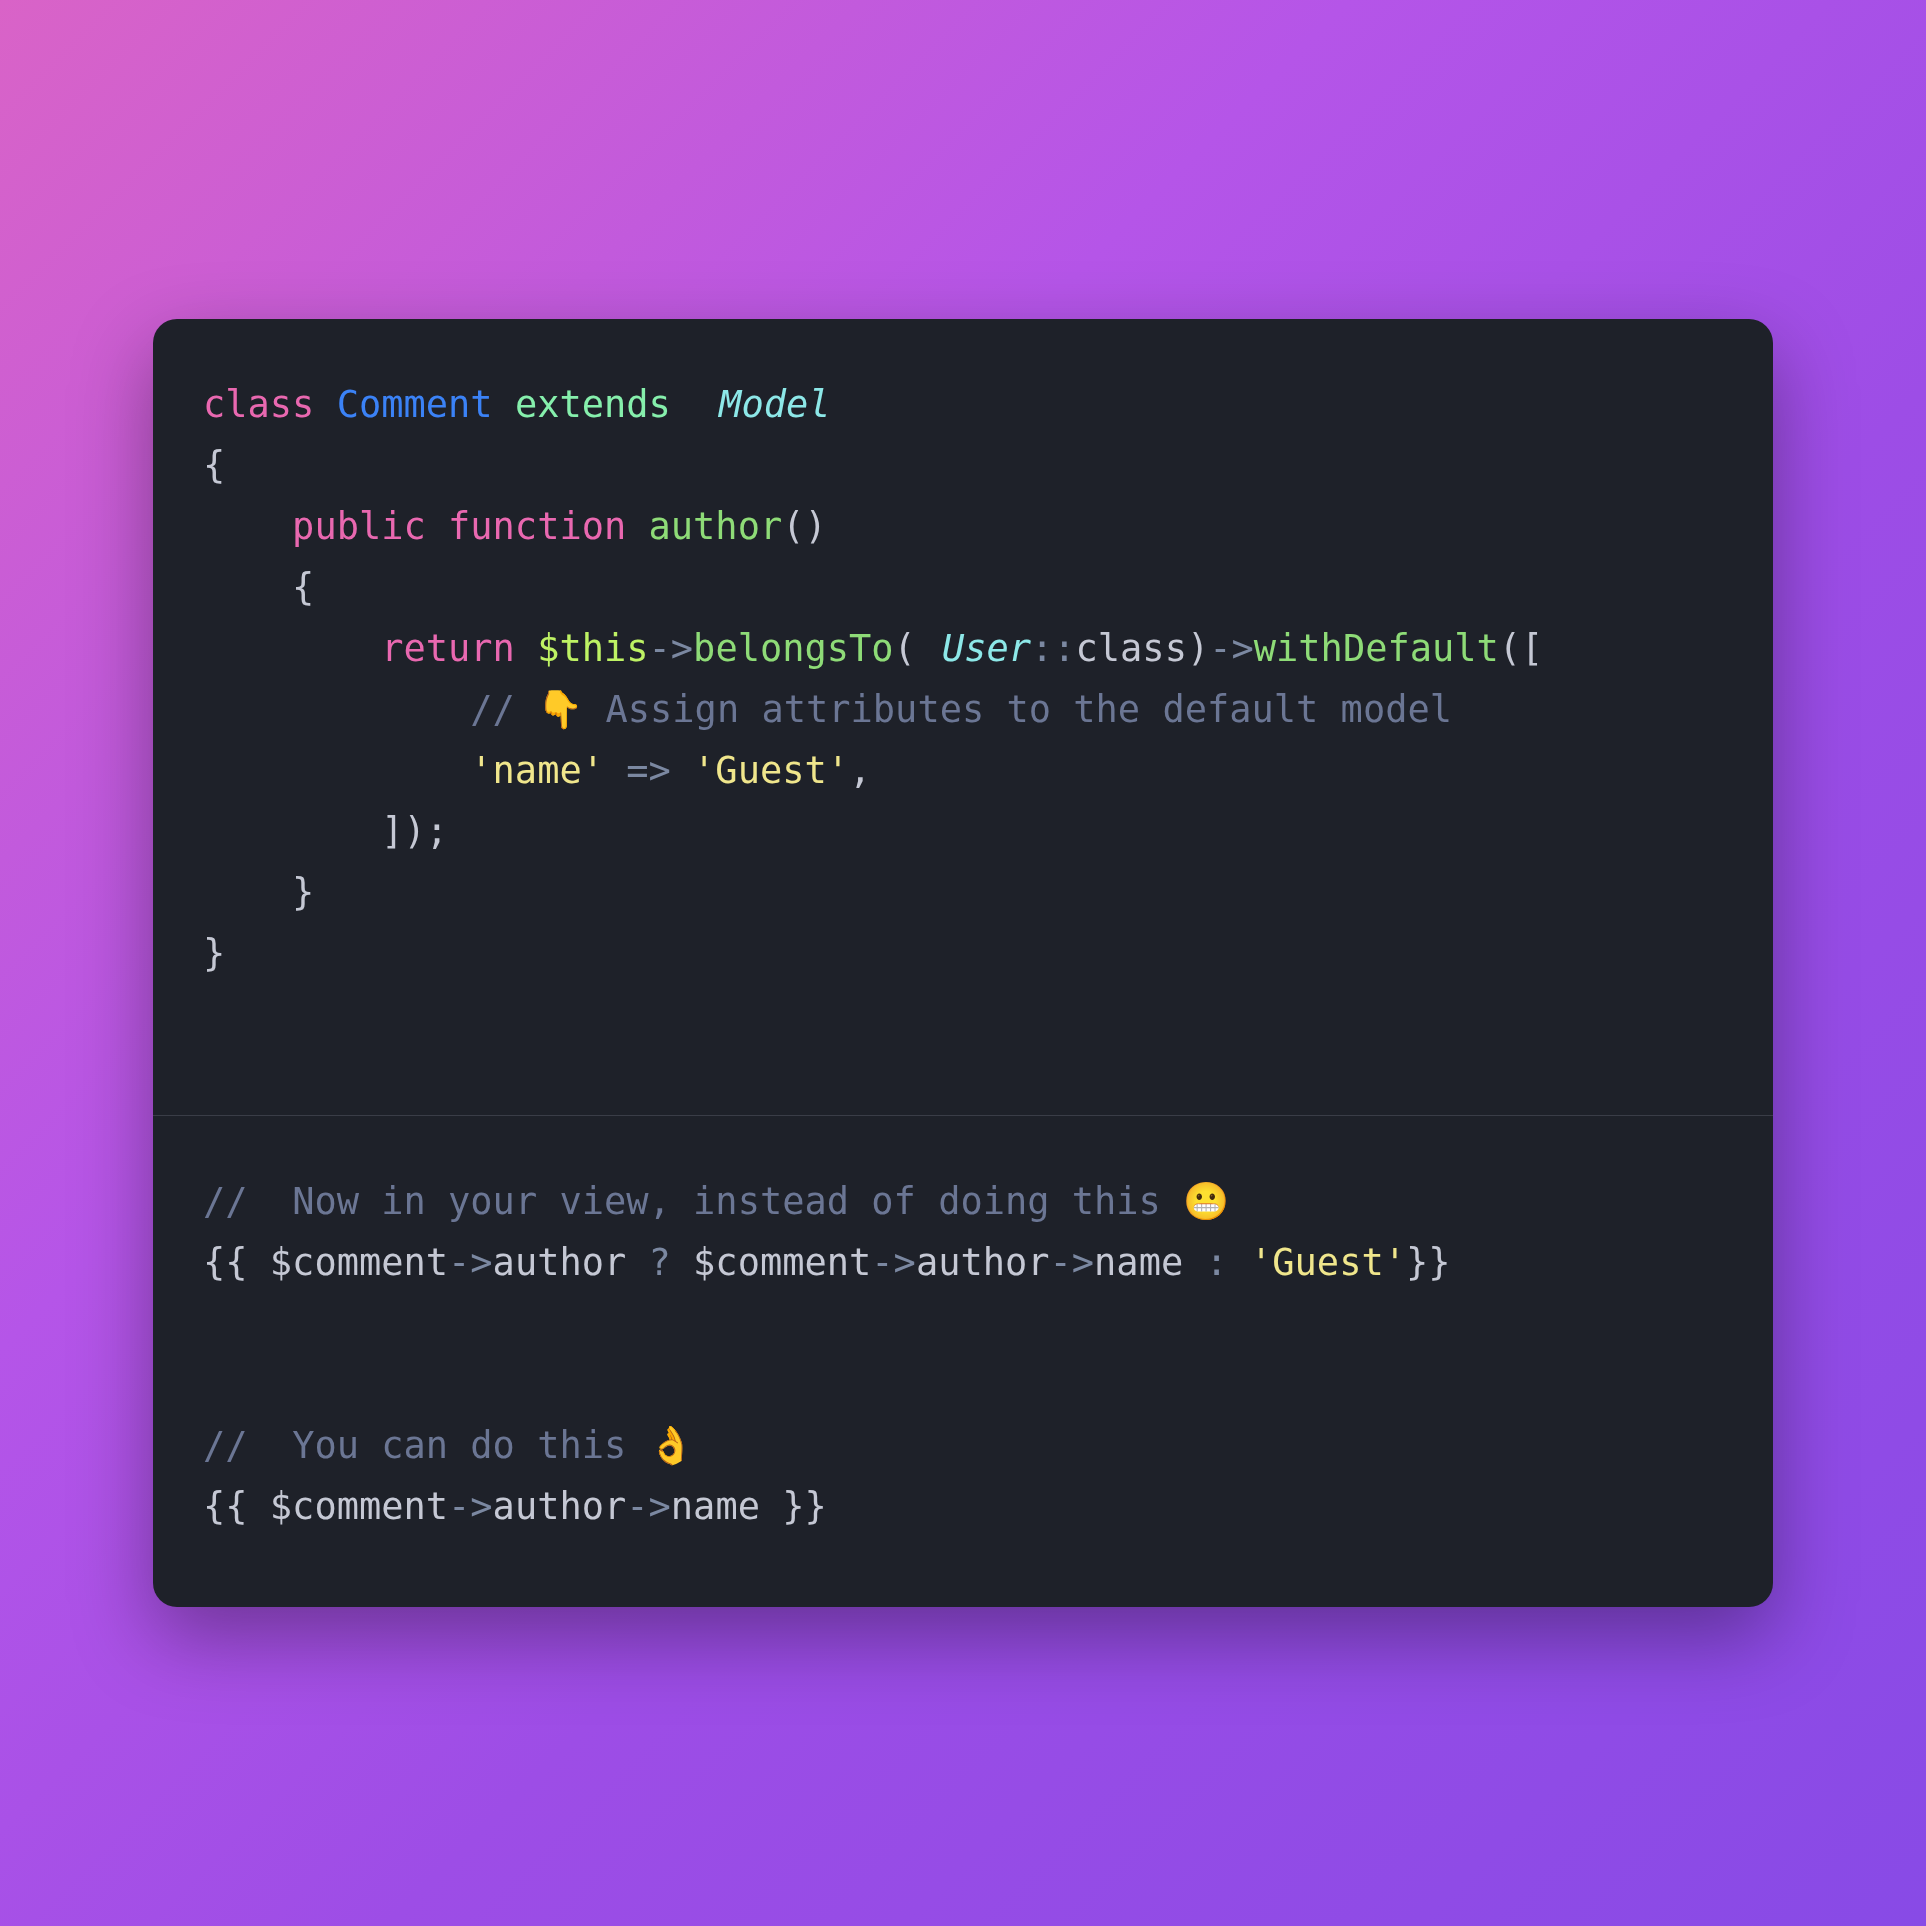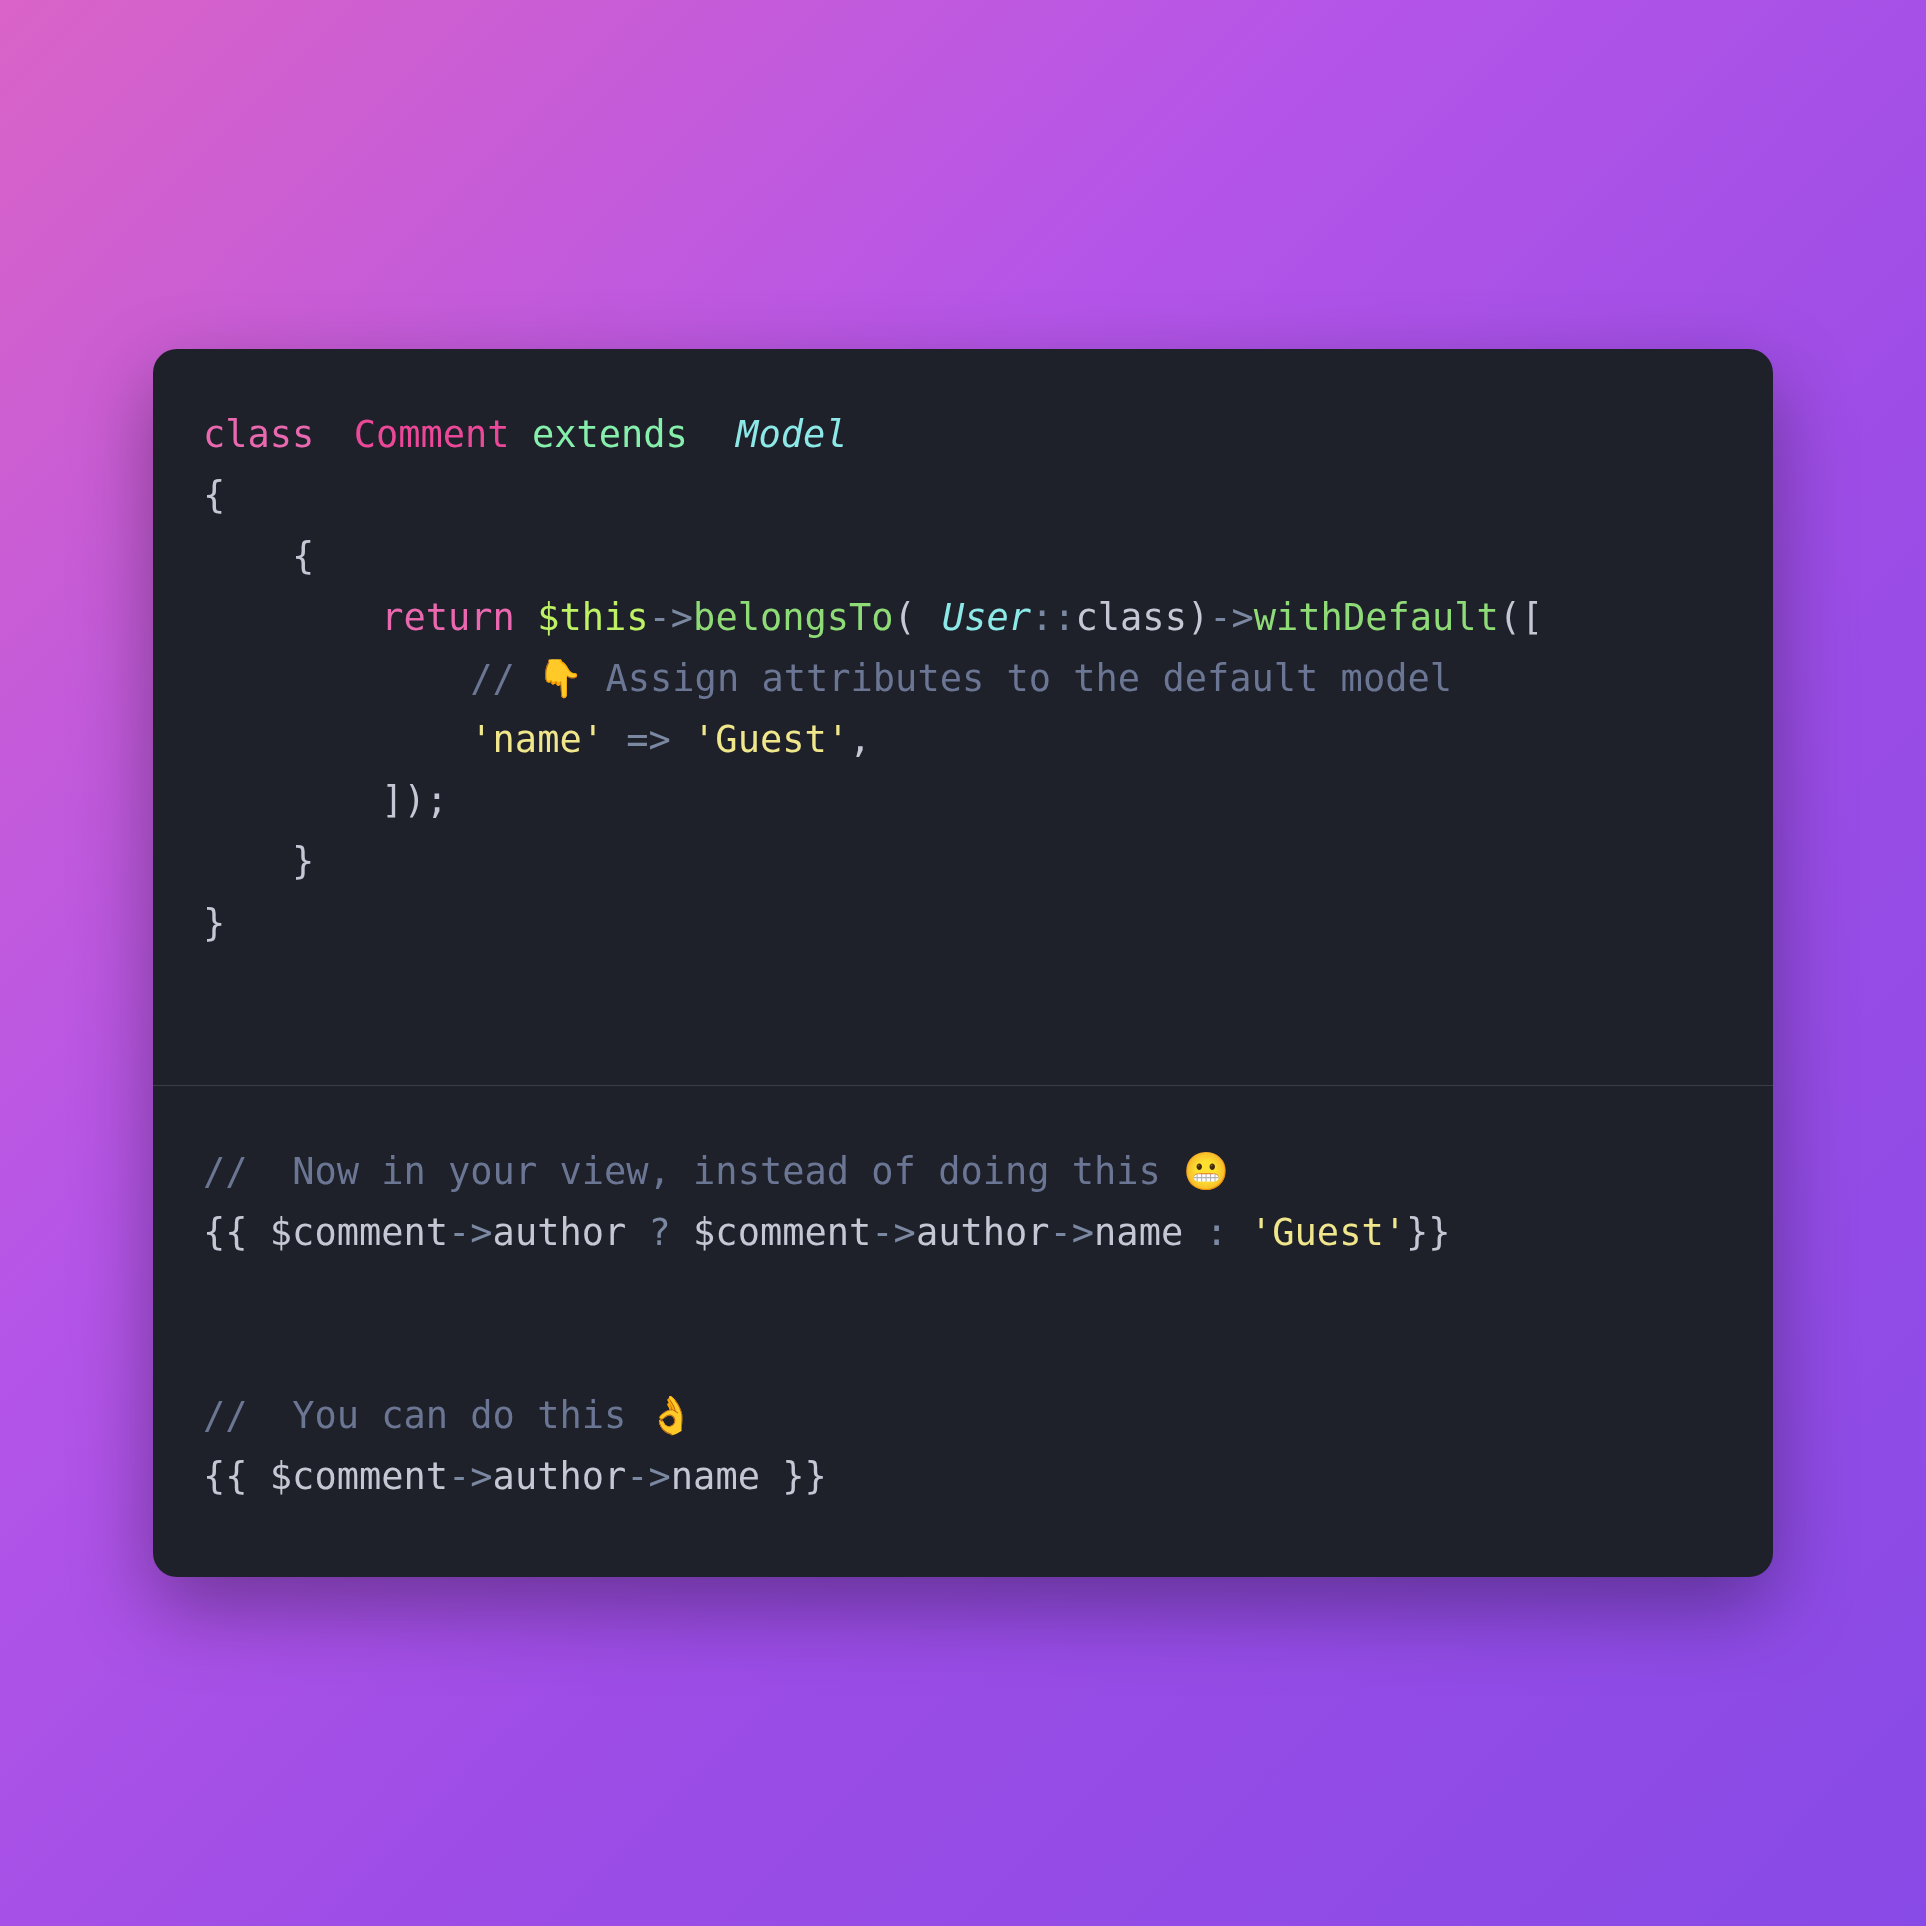--- a/index.html
+++ b/index.html
@@ -68,21 +68,21 @@
     
     .code-line {
       font-size: 37px;
       line-height: 1.65;
       white-space: pre;
       color: #c5c8d4;
     }
     
     
     .tok-keyword { color: #e968b0; }
-    .tok-class { color: #ec4899; margin-left: 17px; }
+    .tok-class { color: #3b82f6; }
     .tok-extends { color: #86efac; }
     .tok-type { color: #8de8e8; font-style: italic; margin-left: 26px; }
     .tok-punct { color: #c5c8d4; }
     .tok-visibility { color: #e968b0; }
     .tok-fn-keyword { color: #e968b0; }
     .tok-fn-name { color: #8edb77; }
     .tok-return { color: #e968b0; }
     .tok-var { color: #bef264; }
     .tok-arrow { color: #7b88a1; }
     .tok-method { color: #8edb77; }
@@ -96,20 +96,21 @@
     .tok-colon { color: #7b88a1; }
   </style>
 </head>
 <body>
 
 <div class="window">
 
   <div class="code-panel code-panel-top">
     <div class="code-line"><span class="tok-keyword">class</span> <span class="tok-class">Comment</span> <span class="tok-extends">extends</span> <span class="tok-type">Model</span></div>
     <div class="code-line"><span class="tok-punct">{</span></div>
+    <div class="code-line"><span>    </span><span class="tok-visibility">public</span> <span class="tok-fn-keyword">function</span> <span class="tok-fn-name">author</span><span class="tok-punct">()</span></div>
     <div class="code-line"><span>    </span><span class="tok-punct">{</span></div>
     <div class="code-line"><span>        </span><span class="tok-return">return</span> <span class="tok-var">$this</span><span class="tok-arrow">-&gt;</span><span class="tok-method">belongsTo</span><span class="tok-punct">(</span><span class="tok-type">User</span><span class="tok-scope">::</span><span class="tok-prop">class</span><span class="tok-punct">)</span><span class="tok-arrow">-&gt;</span><span class="tok-method">withDefault</span><span class="tok-punct">([</span></div>
     <div class="code-line"><span>            </span><span class="tok-comment">//</span><span class="tok-comment"> </span><span>👇</span><span class="tok-comment"> </span><span class="tok-comment">Assign attributes to the default model</span></div>
     <div class="code-line"><span>            </span><span class="tok-string">'name'</span> <span class="tok-fat-arrow">=&gt;</span> <span class="tok-string">'Guest'</span><span class="tok-punct">,</span></div>
     <div class="code-line"><span>        </span><span class="tok-punct">]);</span></div>
     <div class="code-line"><span>    </span><span class="tok-punct">}</span></div>
     <div class="code-line"><span class="tok-punct">}</span></div>
     <div class="code-line"> </div>
   </div>
 

